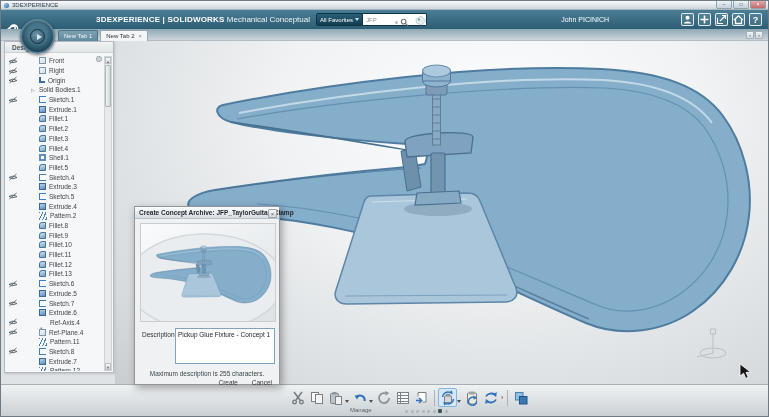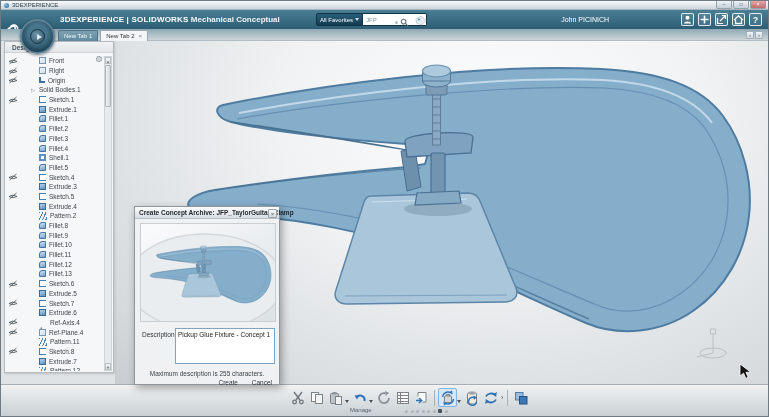--- a/index.html
+++ b/index.html
@@ -24,22 +24,22 @@
     background:linear-gradient(#4a7e94,#2c5d74); }
   .dslogo { position:absolute; left:3px; top:11px; }
   .compass { position:absolute; left:19px; top:9px; width:35px; height:35px; border-radius:50%;
     background:radial-gradient(circle at 50% 40%, #47758c 0 38%, #1d4255 75%);
     border:2px solid #5d8196; box-shadow:0 1px 3px rgba(0,0,0,.5); z-index:6; }
   .compass .core { position:absolute; left:50%; top:50%; width:15px; height:15px; margin:-7.5px 0 0 -7.5px;
     border-radius:50%; background:radial-gradient(circle at 40% 35%, #6e96aa, #2a5064); border:1px solid #13323f; }
   .compass .play { position:absolute; left:6px; top:4px; width:0; height:0;
     border-left:5px solid #dfeaf0; border-top:3px solid transparent; border-bottom:3px solid transparent; }
   .brand { position:absolute; left:59px; top:0; line-height:19px; font-size:8px; color:#fff; white-space:nowrap; }
-  .brand b { font-weight:bold; letter-spacing:.2px; }
-  .brand .light { font-weight:bold; opacity:.92; }
+  .brand b { font-weight:bold; letter-spacing:.2px;margin-left:36px; }
+  .brand .light { font-weight:normal; opacity:.92; }
   
   .search { position:absolute; left:315px; top:3px; height:13px; display:flex; align-items:stretch; }
   .sfilter { background:linear-gradient(#2a5e78,#123d52); color:#fff; font-size:6px; line-height:13px;
     padding:0 3px; border:1px solid #0e3344; border-radius:2px 0 0 2px; white-space:nowrap; }
   .sfilter .dcaret { display:inline-block; width:0; height:0; border-left:2.5px solid transparent;
     border-right:2.5px solid transparent; border-top:3px solid #cfe0ea; margin-left:2px; vertical-align:1px; }
   .sinput { width:64px; font-size:6px; color:#8a9298; border:1px solid #0e3344; border-left:none;
     padding:0 14px 0 3px; background:#fff; border-radius:0 2px 2px 0; font-family:inherit; }
   .sicons { position:absolute; right:18px; top:3px; display:flex; gap:2px; align-items:center; height:13px; }
   .sclear { width:3px; height:3px; border-radius:50%; background:#b7bec3; }

